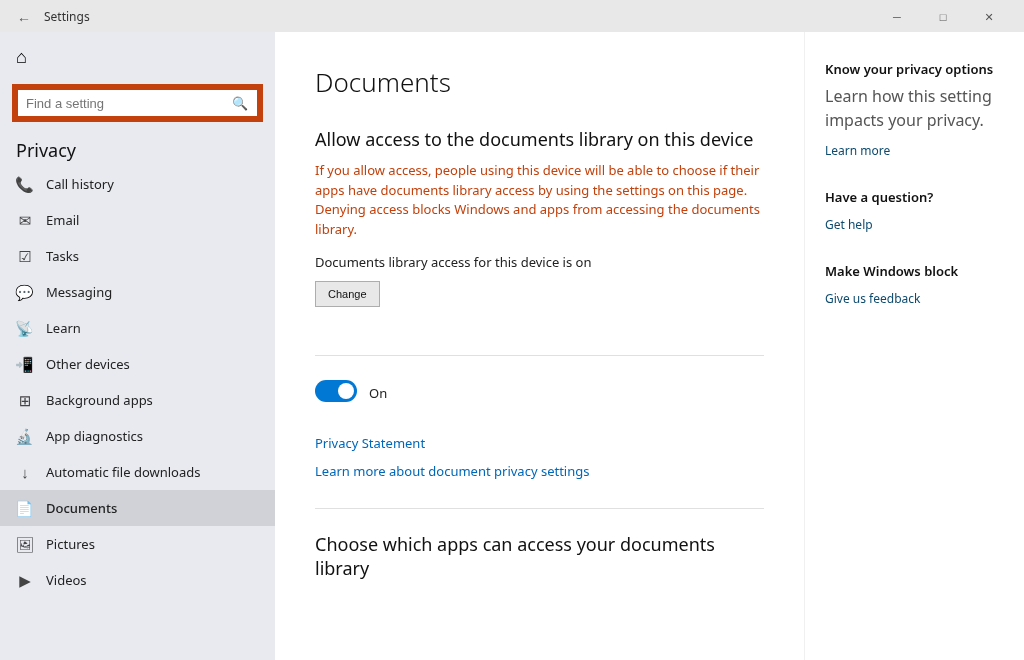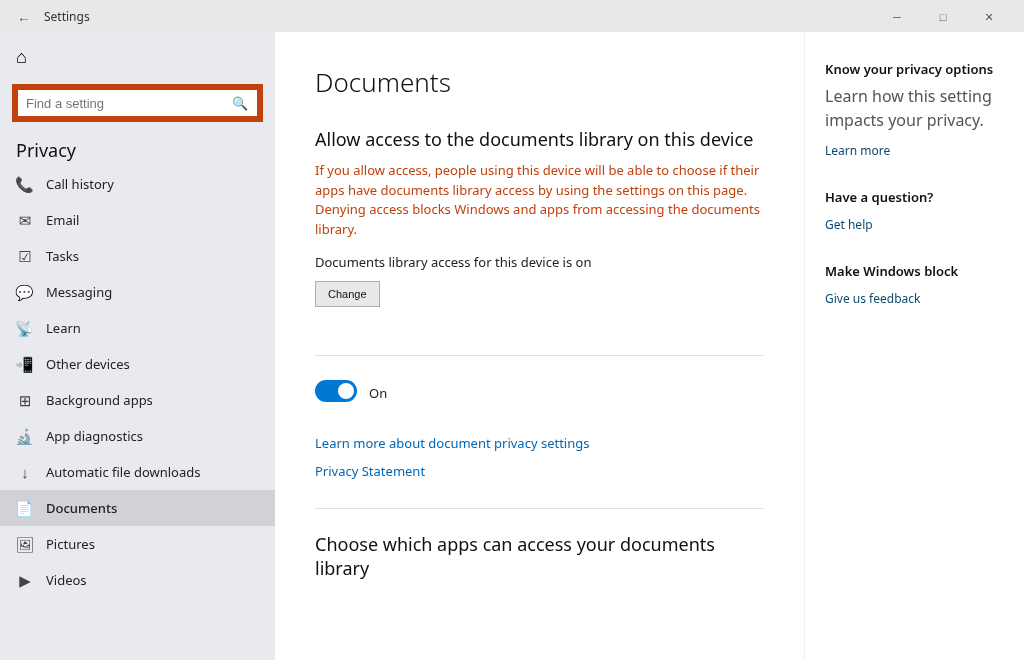--- a/index.html
+++ b/index.html
@@ -355,22 +355,22 @@
       <button class="change-btn">Change</button>
     </div>
 
     <hr class="divider">
 
     <div class="section">
       <div class="toggle-row">
         <div class="toggle"></div>
         <span class="toggle-label">On</span>
       </div>
+      <a class="link-text">Privacy Statement</a>
       <a class="link-text">Learn more about document privacy settings</a>
-      <a class="link-text">Privacy Statement</a>
     </div>
 
     <hr class="divider">
 
     <div class="section">
       <h2 class="section-title">Choose which apps can access your documents library</h2>
     </div>
   </div>
 
   <div class="right-panel">

